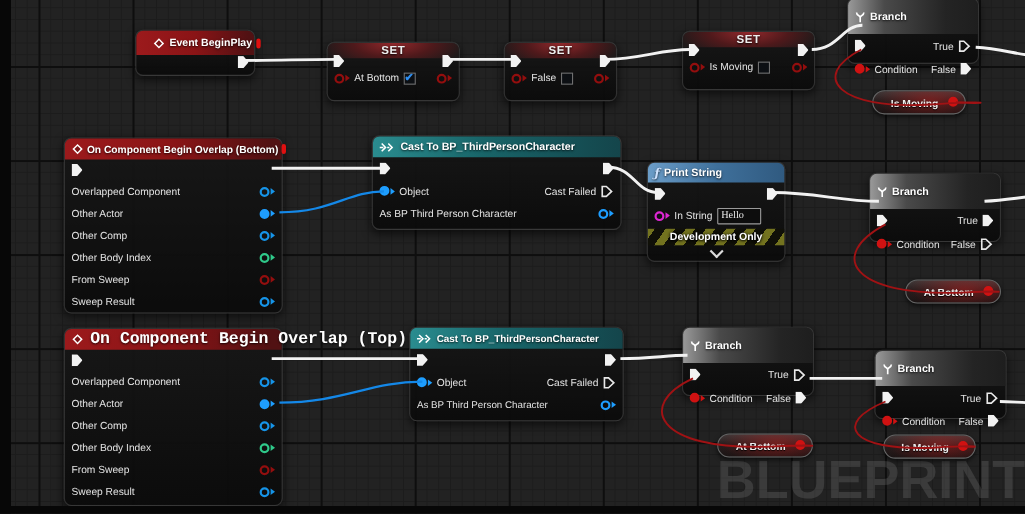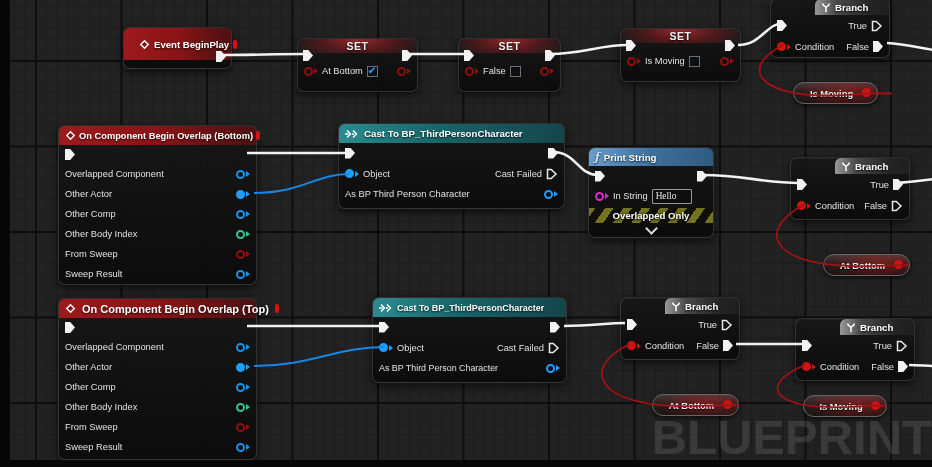--- a/index.html
+++ b/index.html
@@ -32,21 +32,21 @@
     font-size:9.4px;white-space:nowrap;
   }
   .hdr{
     height:18px;border-radius:6px 6px 0 0;display:flex;align-items:center;gap:4px;
     padding:0 6px;font-weight:bold;font-size:9.7px;color:#fff;
     text-shadow:0 1px 2px rgba(0,0,0,.8);
   }
   .hdr-red {background:linear-gradient(90deg,#9c1a1c,#8a1416 50%,#511113 95%);}
   .hdr-teal{background:linear-gradient(90deg,#2a8c8f,#186468 45%,#14454b);}
   .hdr-blue{background:linear-gradient(90deg,#6b9dc8,#3f709b 50%,#305a80);}
-  .hdr-gray{background:linear-gradient(90deg,#999 0,#4a4a4a 28%,#242424 75%,#1e1e1e);height:16px;margin-left:44px;}
+  .hdr-gray{background:linear-gradient(90deg,#999 0,#4a4a4a 28%,#242424 75%,#1e1e1e);height:32px;}
   .set-hdr{
     height:14px;border-radius:6px 6px 0 0;display:flex;align-items:center;justify-content:center;
     font-weight:bold;font-size:10.5px;color:#eee;letter-spacing:.5px;
     background:radial-gradient(55% 170% at 50% 0%,#93292c 0%,#4f191b 55%,#1f1a1a 100%);
     text-shadow:0 1px 2px #000;
   }
   .redsq{width:9px;height:9px;border:2px solid #e01010;border-radius:2px;background:#2a0606;margin-left:auto;box-sizing:border-box;}
   .row{display:flex;align-items:center;gap:4px;padding:0 6px;height:20px;}
   .row.out{justify-content:space-between;}
   .sp{flex:1;}
@@ -121,21 +121,21 @@
     </g>
     <g fill="none" stroke="#a01214" stroke-width="1.7">
       <path d="M783 45 C735 70 763 100 845 95 C905 91 900 95 869 93"></path>
       <path d="M805 204 C752 232 773 270 875 266 C916 264 911 266 901 265"></path>
       <path d="M630 344 C578 368 596 410 700 406 C748 404 742 406 730 405"></path>
       <path d="M805 365 C757 385 772 410 848 407 C896 404 890 407 877 406"></path>
     </g>
   </svg>
 
   <div class="node" style="left:123px;top:27px;width:107px;height:40px;">
-    <div class="hdr hdr-red" style="height:32px;font-size:9.6px;padding-left:15px;">
+    <div class="hdr hdr-red" style="height:22px;font-size:9.6px;padding-left:15px;">
       <svg class="ico" width="11" height="11" viewBox="0 0 11 11">
           <path d="M5.5 .8 L10.2 5.5 L5.5 10.2 L.8 5.5 Z" fill="#fff"></path>
           <path d="M5.5 2.7 L8.3 5.5 L5.5 8.3 L2.7 5.5 Z" fill="#7a1517"></path>
         </svg>
       <span>Event BeginPlay</span>
       <span class="redsq"></span>
     </div>
     <span class="pexec abs" style="right:5px;top:23px;"></span>
   </div>
 
@@ -329,21 +329,21 @@
         <span class="pexec"></span>
     </div>
     <div class="row" style="height:20px;">
       <span class="pwrap">
           <span class="pdot c-str"></span>
           <span class="pw c-str"></span>
         </span>
       <span class="lbl">In String</span>
       <input class="str-input" value="Hello" style="">
     </div>
-    <div class="devbanner">Overlapped Only</div>
+    <div class="devbanner">Development Only</div>
     <div class="chev"></div>
   </div>
 
   <div class="node" style="left:790px;top:157px;width:118px;height:61px;">
     <div class="hdr hdr-gray">
       <svg class="ico" width="10" height="11" viewBox="0 0 10 11">
           <path d="M5 10.2 V6 M5 6 C5 3.5 1.7 4.6 1.7 1.4 M5 6 C5 3.5 8.3 4.6 8.3 1.4" stroke="#fff" stroke-width="1.5" fill="none"></path>
         </svg>
       <span>Branch</span>
     </div>
@@ -366,21 +366,21 @@
         </svg>
     </div>
   </div>
 
   <div class="vpill" style="left:823px;top:254px;width:87px;">
     <span class="vlbl">At Bottom</span>
     <span class="pdot f c-boolb vpin"></span>
   </div>
 
   <div class="node" style="left:58px;top:298px;width:197px;height:160px;">
-    <div class="hdr hdr-red" style="height:19px;font-size:11px;gap:6px;">
+    <div class="hdr hdr-red" style="height:19px;font-size:15px;gap:6px;font-family:Liberation Mono, monospace;">
       <svg class="ico" width="11" height="11" viewBox="0 0 11 11">
           <path d="M5.5 .8 L10.2 5.5 L5.5 10.2 L.8 5.5 Z" fill="#fff"></path>
           <path d="M5.5 2.7 L8.3 5.5 L5.5 8.3 L2.7 5.5 Z" fill="#7a1517"></path>
         </svg>
       <span>On Component Begin Overlap (Top)</span>
       <span class="redsq"></span>
     </div>
     <div class="row out" style="height:19px;">
         <span class="pexec"></span>
       </div>

